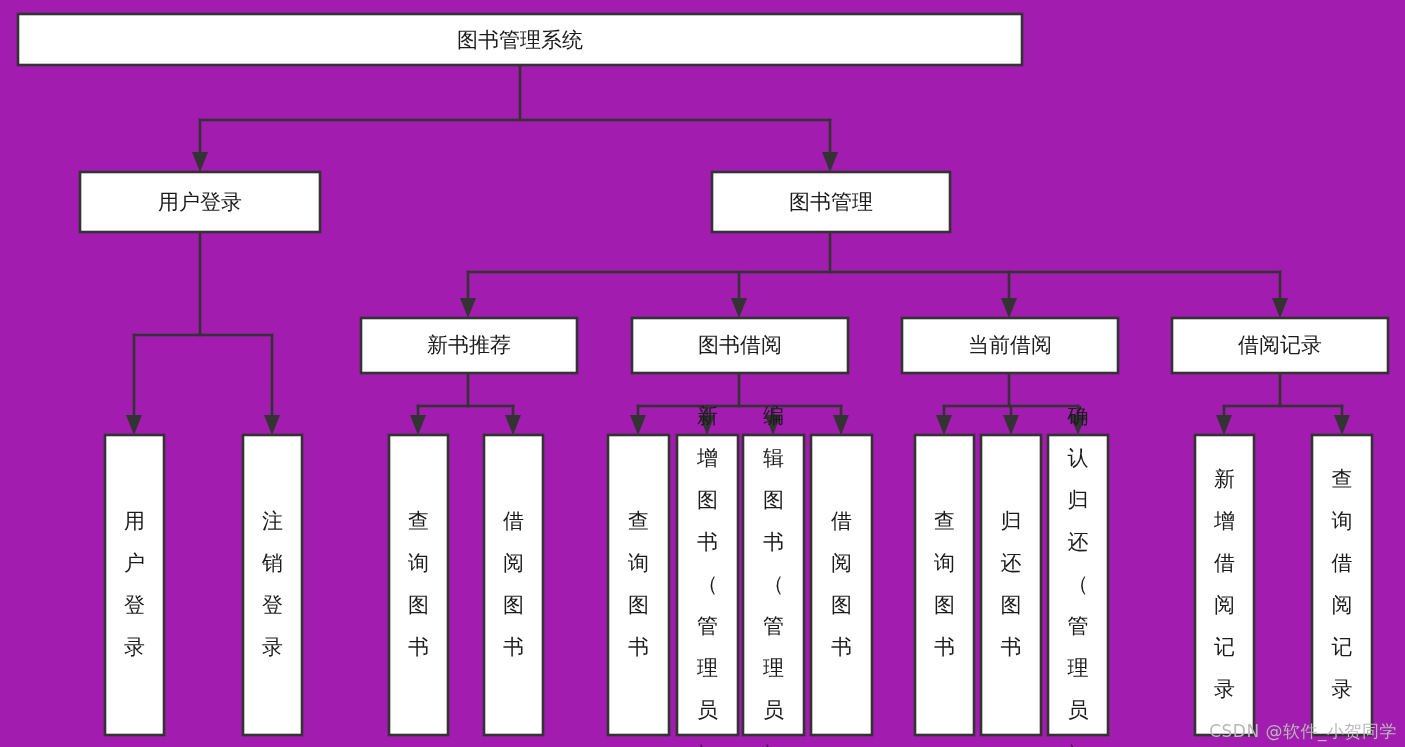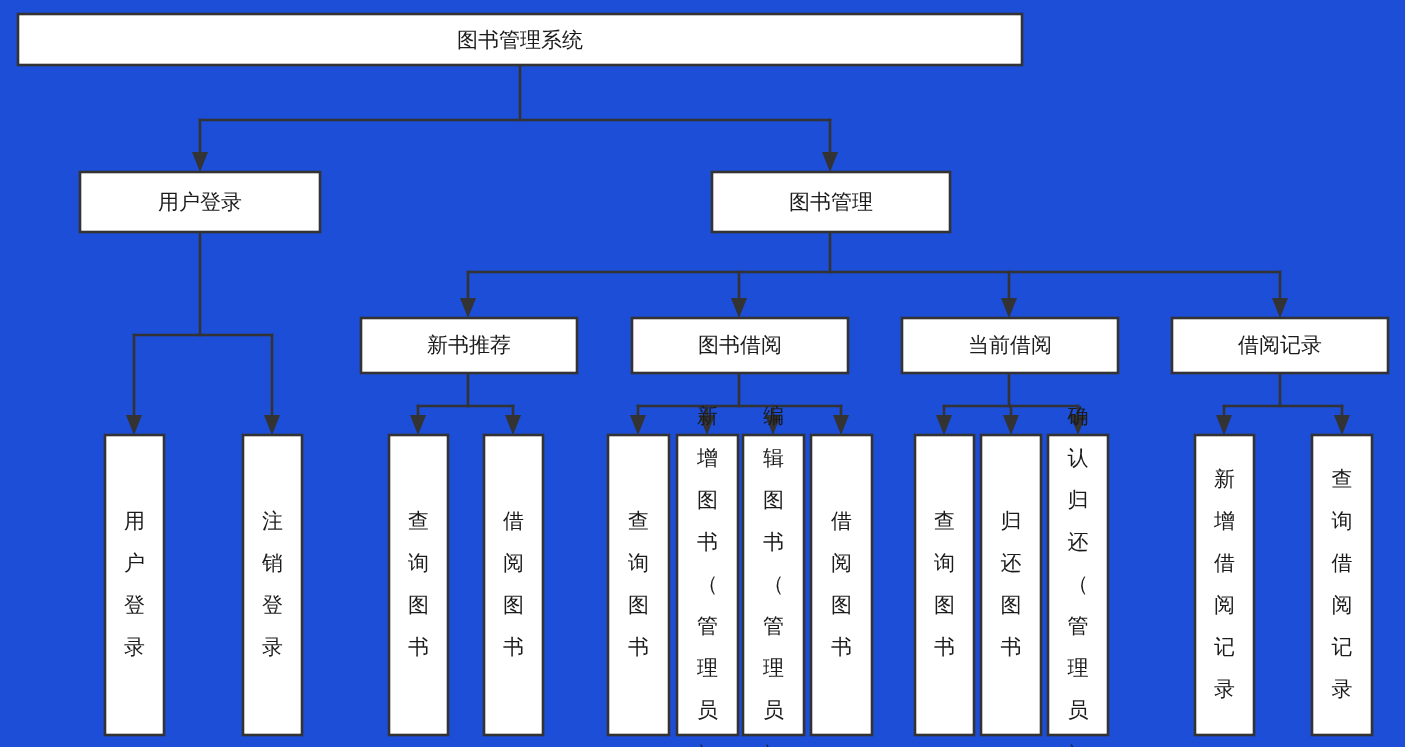--- a/index.html
+++ b/index.html
@@ -10,21 +10,21 @@
   body {
     width: 1405px;
     height: 747px;
     font-family: "DejaVu Sans", "Liberation Sans", sans-serif;
     overflow: hidden;
   }
   #diagram-root {
     position: relative;
     width: 1405px;
     height: 747px;
-    background: #1d4ed8;
+    background: #a21caf;
   }
   svg#tree-svg {
     position: absolute;
     left: 0;
     top: 0;
     width: 1405px;
     height: 747px;
     display: block;
   }
   .node-box {
@@ -229,13 +229,14 @@
         <text class="node-label-v" x="1224.5" y="585"><tspan x="1224.5" y="480" dominant-baseline="middle">新</tspan><tspan x="1224.5" y="522" dominant-baseline="middle">增</tspan><tspan x="1224.5" y="564" dominant-baseline="middle">借</tspan><tspan x="1224.5" y="606" dominant-baseline="middle">阅</tspan><tspan x="1224.5" y="648" dominant-baseline="middle">记</tspan><tspan x="1224.5" y="690" dominant-baseline="middle">录</tspan></text>
       </g>
       <g>
         <rect class="node-box" x="1312" y="435" width="60" height="300"></rect>
         <text class="node-label-v" x="1342" y="585"><tspan x="1342" y="480" dominant-baseline="middle">查</tspan><tspan x="1342" y="522" dominant-baseline="middle">询</tspan><tspan x="1342" y="564" dominant-baseline="middle">借</tspan><tspan x="1342" y="606" dominant-baseline="middle">阅</tspan><tspan x="1342" y="648" dominant-baseline="middle">记</tspan><tspan x="1342" y="690" dominant-baseline="middle">录</tspan></text>
       </g>
 
     </g>
   </svg>
 
+  <div class="watermark">CSDN @软件_小贺同学</div>
 </div>
 
 </body></html>

